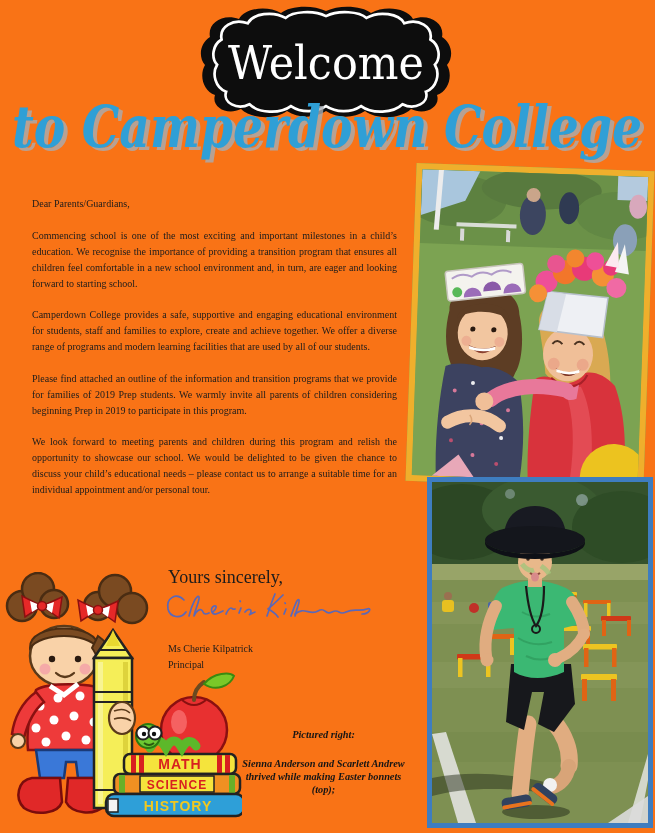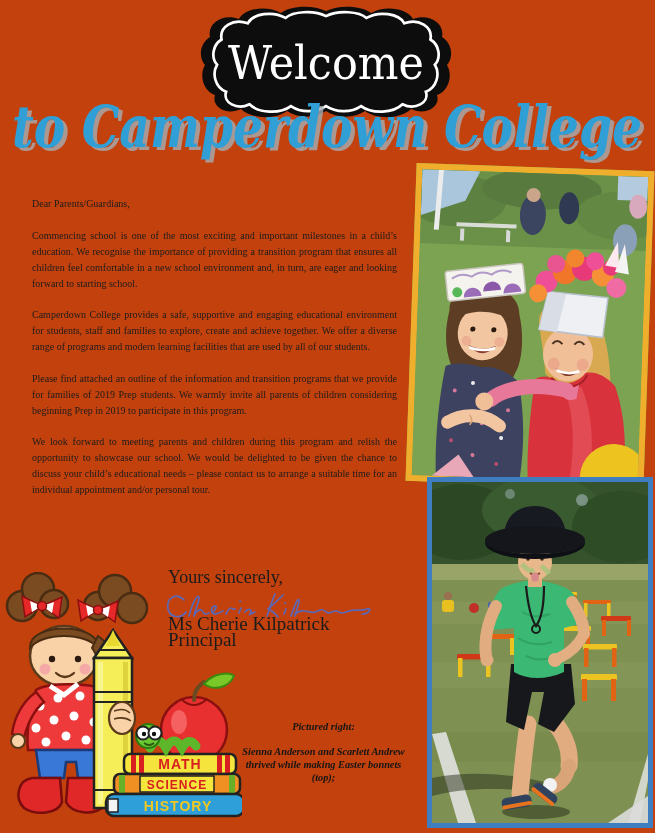--- a/index.html
+++ b/index.html
@@ -1,36 +1,36 @@
 <!DOCTYPE html>
 <html><head>
 <meta charset="utf-8">
 <style>
   html,body{margin:0;padding:0;background:#fff;}
-  .page{position:relative;width:655px;height:833px;background:#c2410c;overflow:hidden;
+  .page{position:relative;width:655px;height:833px;background:#f97316;overflow:hidden;
         font-family:"Liberation Serif",serif;color:#1c1c1c;}
 
   .badge{position:absolute;left:197px;top:3px;width:258px;height:118px;z-index:2;}
   .badge text{font-family:"DejaVu Serif",serif;fill:#ffffff;}
 
   .script-title{position:absolute;left:0;top:86px;width:655px;height:95px;z-index:3;overflow:visible;}
   .script-title text{font-family:"DejaVu Serif",serif;font-style:italic;font-weight:bold;}
 
   .letter{position:absolute;left:32px;top:196px;width:365px;z-index:1;
           font-size:10px;line-height:16px;text-align:justify;}
   .letter p{margin:0 0 15.5px 0;}
 
   .closing{position:absolute;left:168px;top:567px;font-size:18px;}
   .signature{position:absolute;left:162px;top:586px;width:218px;height:48px;}
-  .signatory{position:absolute;left:168px;top:616px;font-size:19px;line-height:16px;}
+  .signatory{position:absolute;left:168px;top:641px;font-size:10px;line-height:16px;}
 
   .caption{position:absolute;left:237px;top:712px;width:173px;text-align:center;
            font-style:italic;font-weight:bold;font-size:10.3px;line-height:13px;color:#151515;}
   .caption p{margin:12px 0 8px 0;}
-  .caption .cap-head{margin:8px;}
+  .caption .cap-head{margin:16px;}
 
   .photo{position:absolute;box-sizing:border-box;}
   .photo svg{display:block;width:100%;height:100%;}
   .photo-top{left:411px;top:167px;width:238px;height:318px;border:6px solid #efaf2c;
              transform:rotate(2deg);z-index:1;background:#7ca352;}
   .photo-bottom{left:427px;top:477px;width:226px;height:351px;border:5px solid #3e7dc0;
                 z-index:2;background:#7e9052;}
 
   .clipart{position:absolute;left:2px;top:572px;width:240px;height:254px;z-index:1;}
   .clipart text{font-family:"Liberation Sans",sans-serif;font-weight:bold;}

